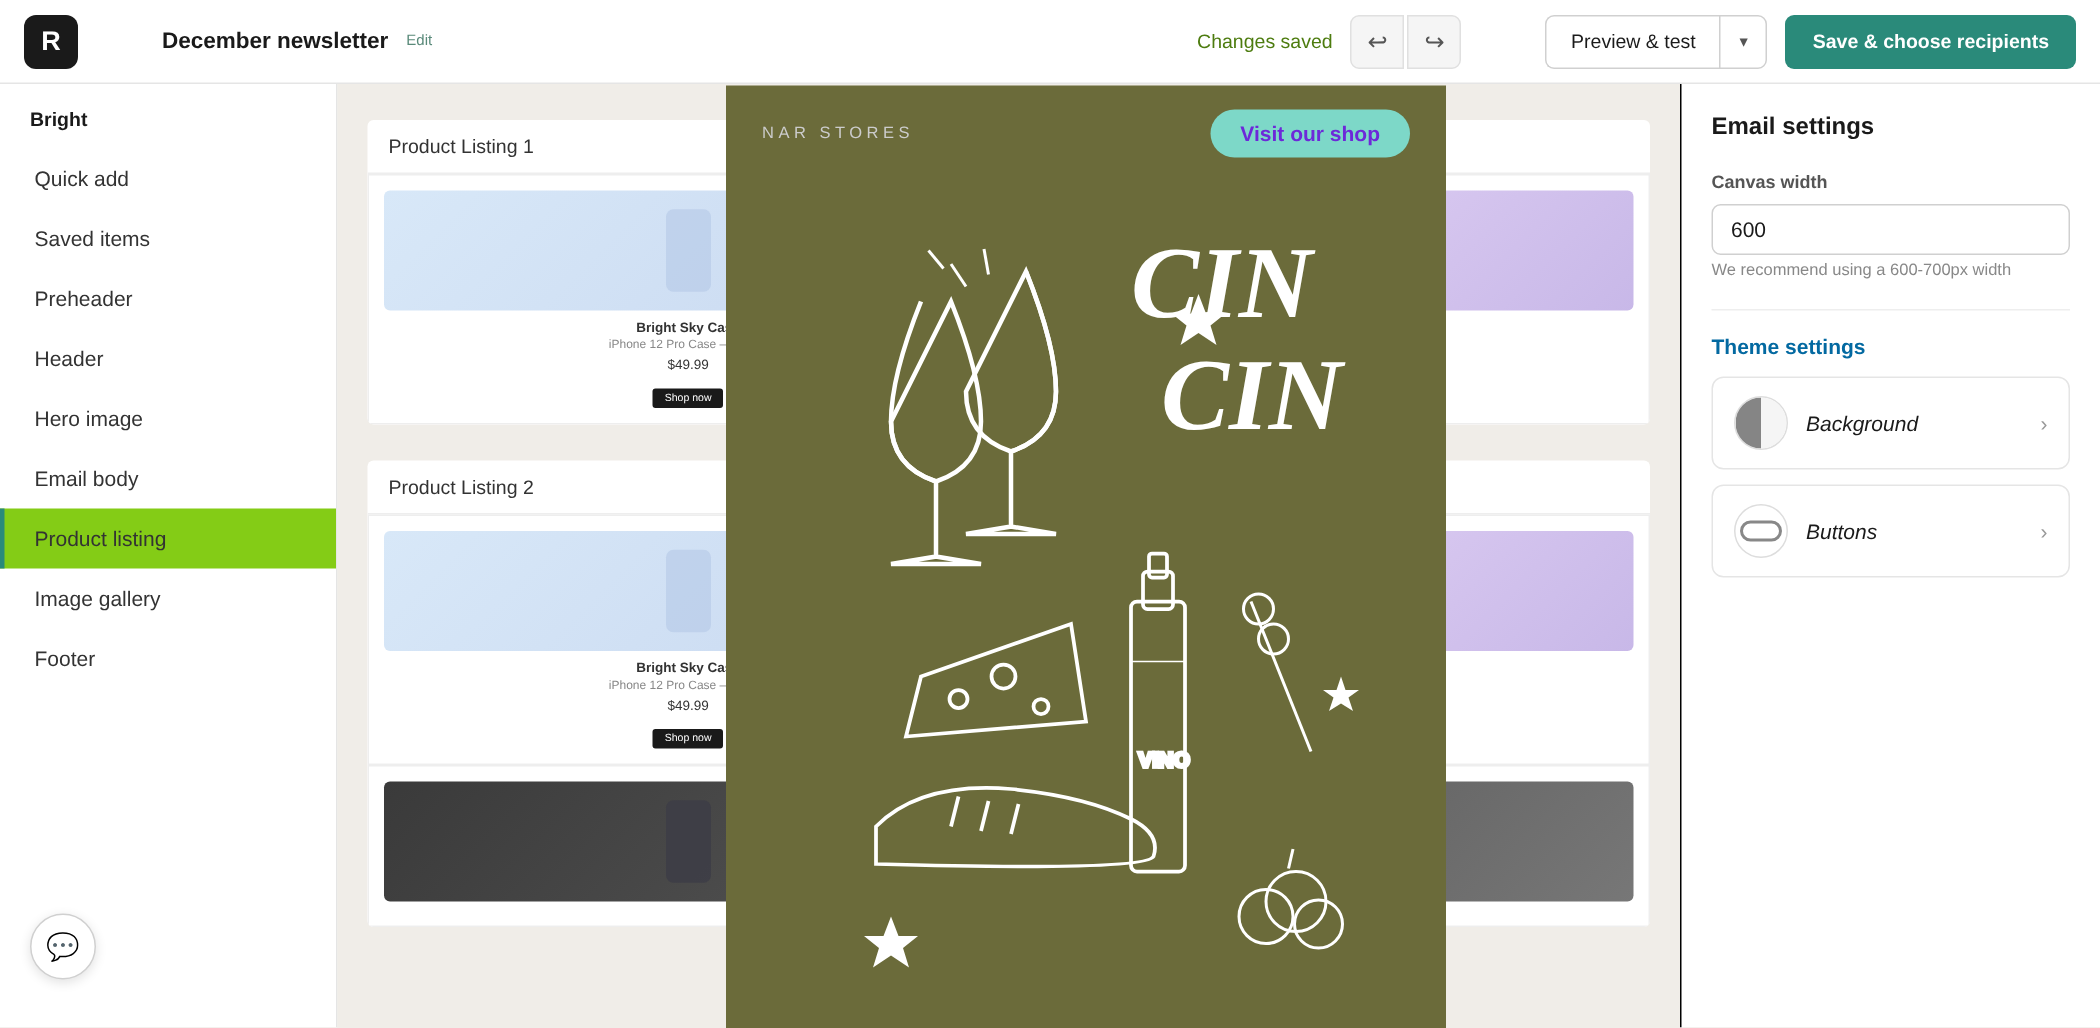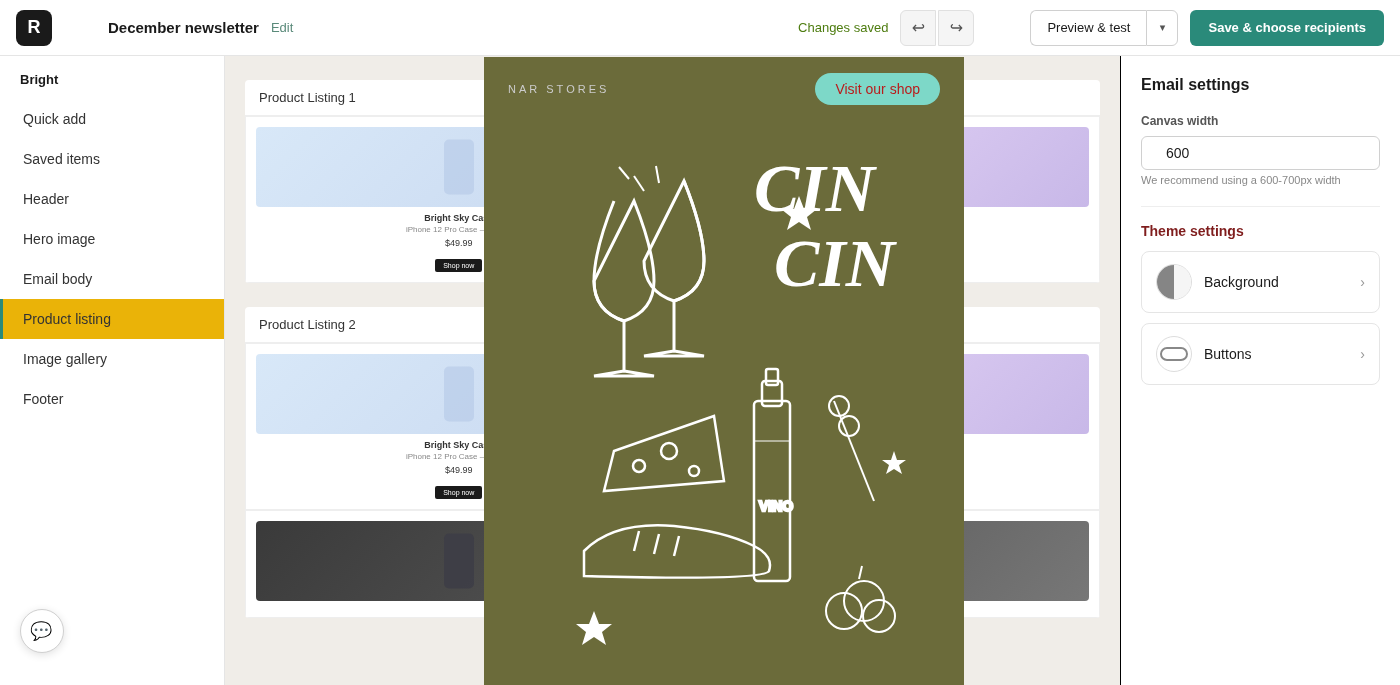--- a/index.html
+++ b/index.html
@@ -21,21 +21,21 @@
       width: 36px; height: 36px;
       background: #1a1a1a;
       border-radius: 8px;
       display: flex; align-items: center; justify-content: center;
       color: #fff; font-size: 18px; font-weight: bold;
     }
     .topbar-title {
       font-size: 15px; font-weight: 600; color: #1a1a1a; margin-left: 44px;
     }
     .topbar-edit {
-      font-size: 13px; color: #5a8a7a; cursor: pointer;
+      font-size: 10px; color: #5a8a7a; cursor: pointer;
       text-decoration: none;
     }
     .topbar-spacer { flex: 1; }
     .topbar-saved {
       font-size: 13px; color: #4d7c0f;
     }
     .topbar-undo-redo {
       display: flex; gap: 2px;
     }
     .topbar-undo-redo button {
@@ -99,21 +99,21 @@
     .sidebar-section-title {
       font-size: 13px; font-weight: 700; color: #1a1a1a;
       padding: 0 20px 12px;
     }
     .sidebar-item {
       padding: 12px 20px;
       font-size: 14px; color: #333;
       cursor: pointer;
       border-left: 3px solid transparent;
     }
-    .sidebar-item.active { border-left-color: #2a8a7a; background: #eab308; }
+    .sidebar-item.active { border-left-color: #2a8a7a; background: #84cc16; }
     .sidebar-chat-btn {
       width: 44px; height: 44px;
       background: #fff;
       border: 1px solid #d0d0d0;
       border-radius: 50%;
       cursor: pointer;
       display: flex; align-items: center; justify-content: center;
       margin: auto 20px 16px;
       font-size: 18px; color: #555;
       box-shadow: 0 2px 8px rgba(0,0,0,0.12);
@@ -207,21 +207,21 @@
       padding: 16px 24px;
     }
     .hero-brand {
       font-size: 11px; letter-spacing: 3px; color: #ccc; text-transform: uppercase;
     }
     .hero-shop-btn {
       background: #7dd8c8;
       border: none;
       border-radius: 20px;
       padding: 8px 20px;
-      font-size: 14px; font-weight: 400; color: #b91c1c;
+      font-size: 14px; font-weight: 700; color: #6d28d9;
       cursor: pointer;
     }
     .hero-art {
       padding: 0 10px 20px;
       min-height: 550px;
       position: relative;
     }
     
     .hero-svg {
       width: 100%;
@@ -242,47 +242,47 @@
       margin-bottom: 20px;
     }
     .settings-label {
       font-size: 12px; font-weight: 700; color: #555;
       margin-bottom: 8px;
     }
     .settings-input {
       width: 100%;
       border: 1px solid #d0d0d0;
       border-radius: 6px;
-      padding: 8px 24px;
+      padding: 8px 12px;
       font-size: 14px; color: #1a1a1a;
       margin-bottom: 4px;
     }
     .settings-hint {
       font-size: 11px; color: #888;
       margin-bottom: 20px;
     }
     .settings-divider {
       height: 1px; background: #eee;
       margin: 16px 0;
     }
     .theme-title {
-      font-size: 14px; font-weight: 600; color: #7f1d1d;
+      font-size: 14px; font-weight: 600; color: #0369a1;
       margin-bottom: 12px;
     }
     .theme-item {
       display: flex; align-items: center;
       justify-content: space-between;
       padding: 12px 14px;
       border: 1px solid #e5e5e5;
       border-radius: 8px;
       cursor: pointer;
       margin-bottom: 10px;
     }
     .theme-item-left {
-      display: flex; align-items: center; gap: 12px;
+      display: flex; align-items: center; gap: 12px; font-style: italic;
     }
     .theme-icon-bg {
       width: 36px; height: 36px;
       border-radius: 50%;
       overflow: hidden;
       border: 1px solid #ddd;
       display: flex; align-items: center; justify-content: center;
     }
     .theme-icon-bg svg { width: 36px; height: 36px; }
     .theme-item-label {
@@ -313,20 +313,21 @@
   </div>
   <button class="topbar-save-btn">Save &amp; choose recipients</button>
 </div>
 
 <div class="main-layout">
 
   <div class="left-sidebar">
     <div class="sidebar-section-title">Bright</div>
     <div class="sidebar-item">Quick add</div>
     <div class="sidebar-item">Saved items</div>
+    <div class="sidebar-item">Preheader</div>
     <div class="sidebar-item">Header</div>
     <div class="sidebar-item">Hero image</div>
     <div class="sidebar-item">Email body</div>
     <div class="sidebar-item active">Product listing</div>
     <div class="sidebar-item">Image gallery</div>
     <div class="sidebar-item">Footer</div>
     <div style="flex:1"></div>
     <button class="sidebar-chat-btn">
       <span>💬</span>
     </button>

